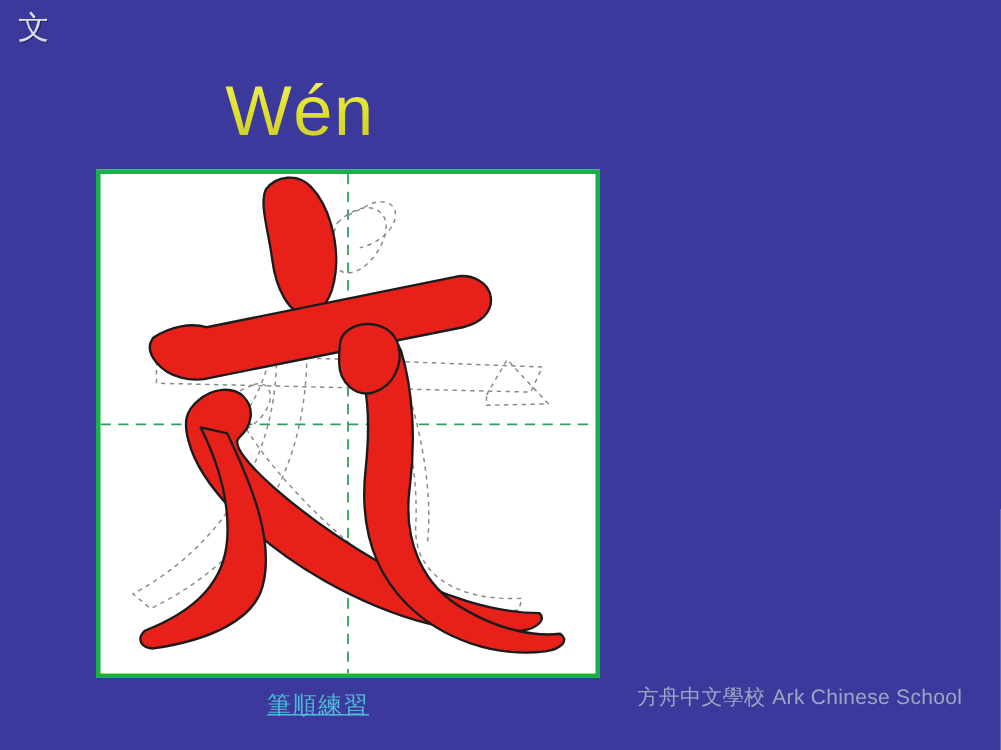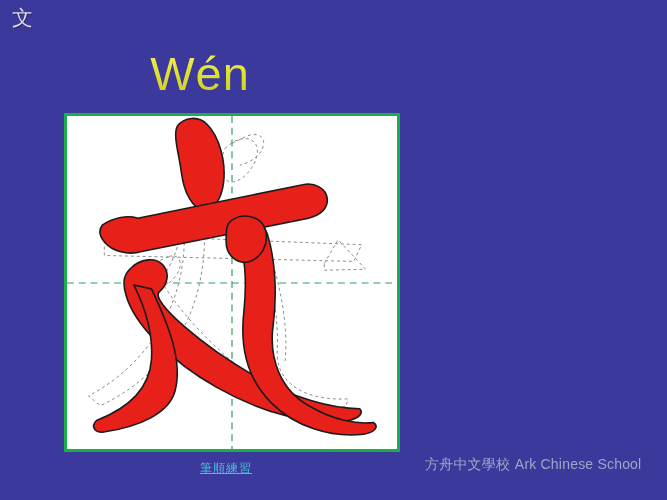--- a/index.html
+++ b/index.html
@@ -81,24 +81,24 @@
     left: 0;
     top: 0;
     width: 100%;
     height: 100%;
     display: block;
   }
 
   
   #practice-link {
     position: absolute;
-    left: 200px;
+    left: 178px;
     top: 461px;
     font-family: Liberation Serif, serif;
-    font-size: 12px;
+    font-size: 16px;
     line-height: 1.2;
     color: #4fb9d6;
     text-decoration: underline;
     cursor: pointer;
     letter-spacing: 1px;
   }
 
   
   #school-name {
     position: absolute;

